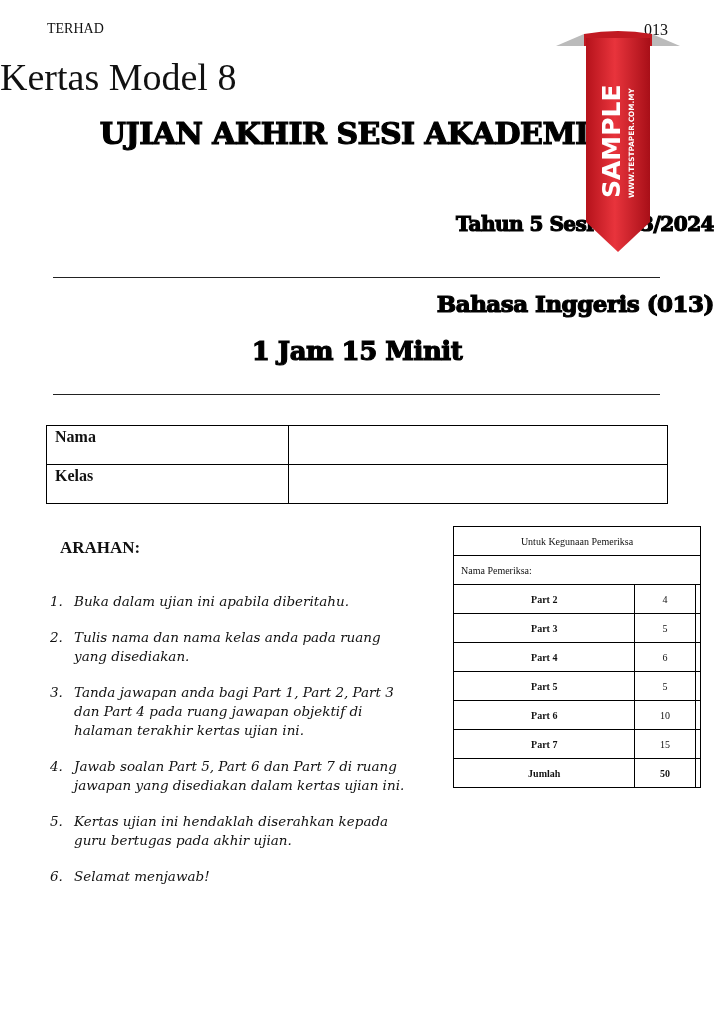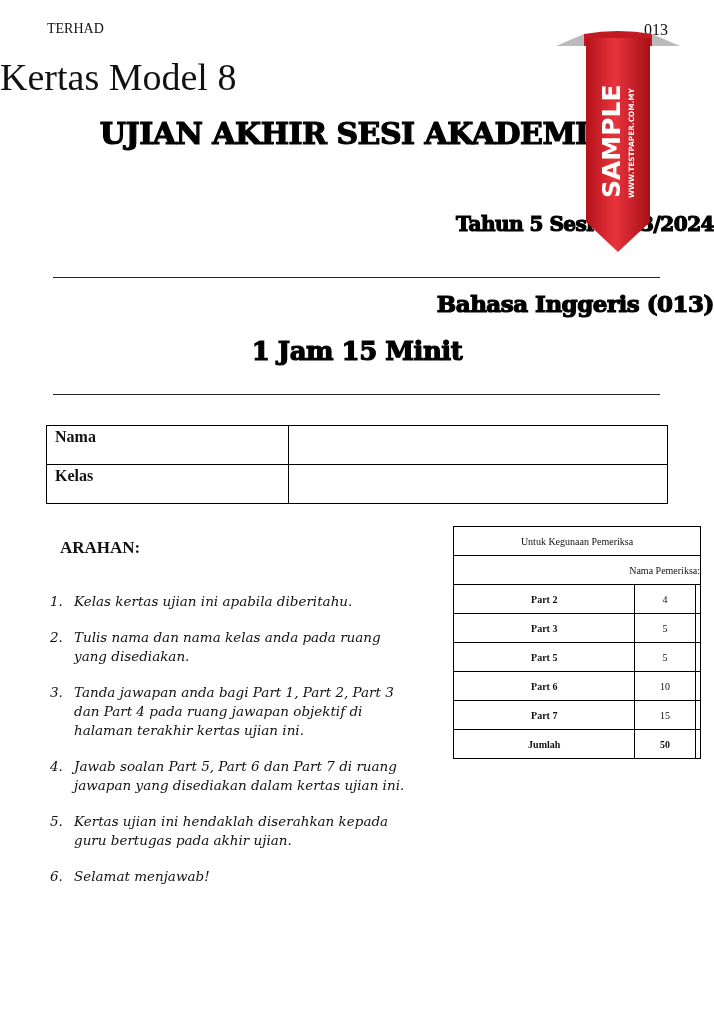--- a/index.html
+++ b/index.html
@@ -17,21 +17,21 @@
   table { border-collapse: collapse; }
   .id-table { left: 46px; top: 425px; width: 622px; }
   .id-table td { border: 1px solid #000; height: 34px; vertical-align: top; padding: 2px 8px; font-size: 16px; font-weight: bold; font-family: "Liberation Serif", serif; }
   .id-table td.val { width: 362px; }
   .arahan { left: 47px; top: 538px; font-size: 17px; font-weight: bold; margin-left: 13px; }
   .instr { left: 50px; top: 592px; width: 360px; font-style: italic; font-size: 15px; line-height: 19px; font-family: "DejaVu Serif", serif; font-size: 13.5px; }
   .instr-item { display: flex; margin-bottom: 17px; }
   .instr-num { width: 24px; flex: none; }
   .marks { left: 415px; top: 526px; width: 248px; font-family: "Liberation Serif", serif; font-size: 10px; margin-left: 38px; }
   .marks td { border: 1px solid #000; text-align: center; height: 28px; padding: 0; }
-  .marks td.left { text-align: right; padding-left: 7px; }
+  .marks td.left { text-align: left; padding-left: 7px; }
   .marks td.b { font-weight: bold; }
   .marks .hdr td { height: 56px; line-height: 28px; }
   .ribbon { left: 584px; top: 30px; width: 66px; height: 222px; }
 </style>
 </head>
 <body>
 
 <div class="abs header-left">TERHAD</div>
 <div class="abs header-right">013</div>
 
@@ -56,21 +56,21 @@
     <td>Kelas</td>
     <td class="val"></td>
   </tr>
 </tbody>
   </table>
 
 <div class="abs arahan">ARAHAN:</div>
 <div class="abs instr">
   <div class="instr-item">
       <span class="instr-num">1.</span>
-      <span>Kelas kertas ujian ini apabila diberitahu.</span>
+      <span>Buka dalam ujian ini apabila diberitahu.</span>
     </div>
   <div class="instr-item">
       <span class="instr-num">2.</span>
       <span>Tulis nama dan nama kelas anda pada ruang yang disediakan.</span>
     </div>
   <div class="instr-item">
       <span class="instr-num">3.</span>
       <span>Tanda jawapan anda bagi Part 1, Part 2, Part 3 dan Part 4 pada ruang jawapan objektif di halaman terakhir kertas ujian ini.</span>
     </div>
   <div class="instr-item">
@@ -96,20 +96,25 @@
         <td colspan="3" class="left">Nama Pemeriksa:</td>
       </tr>
   <tr>
         <td class="b">Part 2</td>
         <td>4</td>
         <td></td>
       </tr>
   <tr>
         <td class="b">Part 3</td>
         <td>5</td>
+        <td></td>
+      </tr>
+  <tr>
+        <td class="b">Part 4</td>
+        <td>6</td>
         <td></td>
       </tr>
   <tr>
         <td class="b">Part 5</td>
         <td>5</td>
         <td></td>
       </tr>
   <tr>
         <td class="b">Part 6</td>
         <td>10</td>

